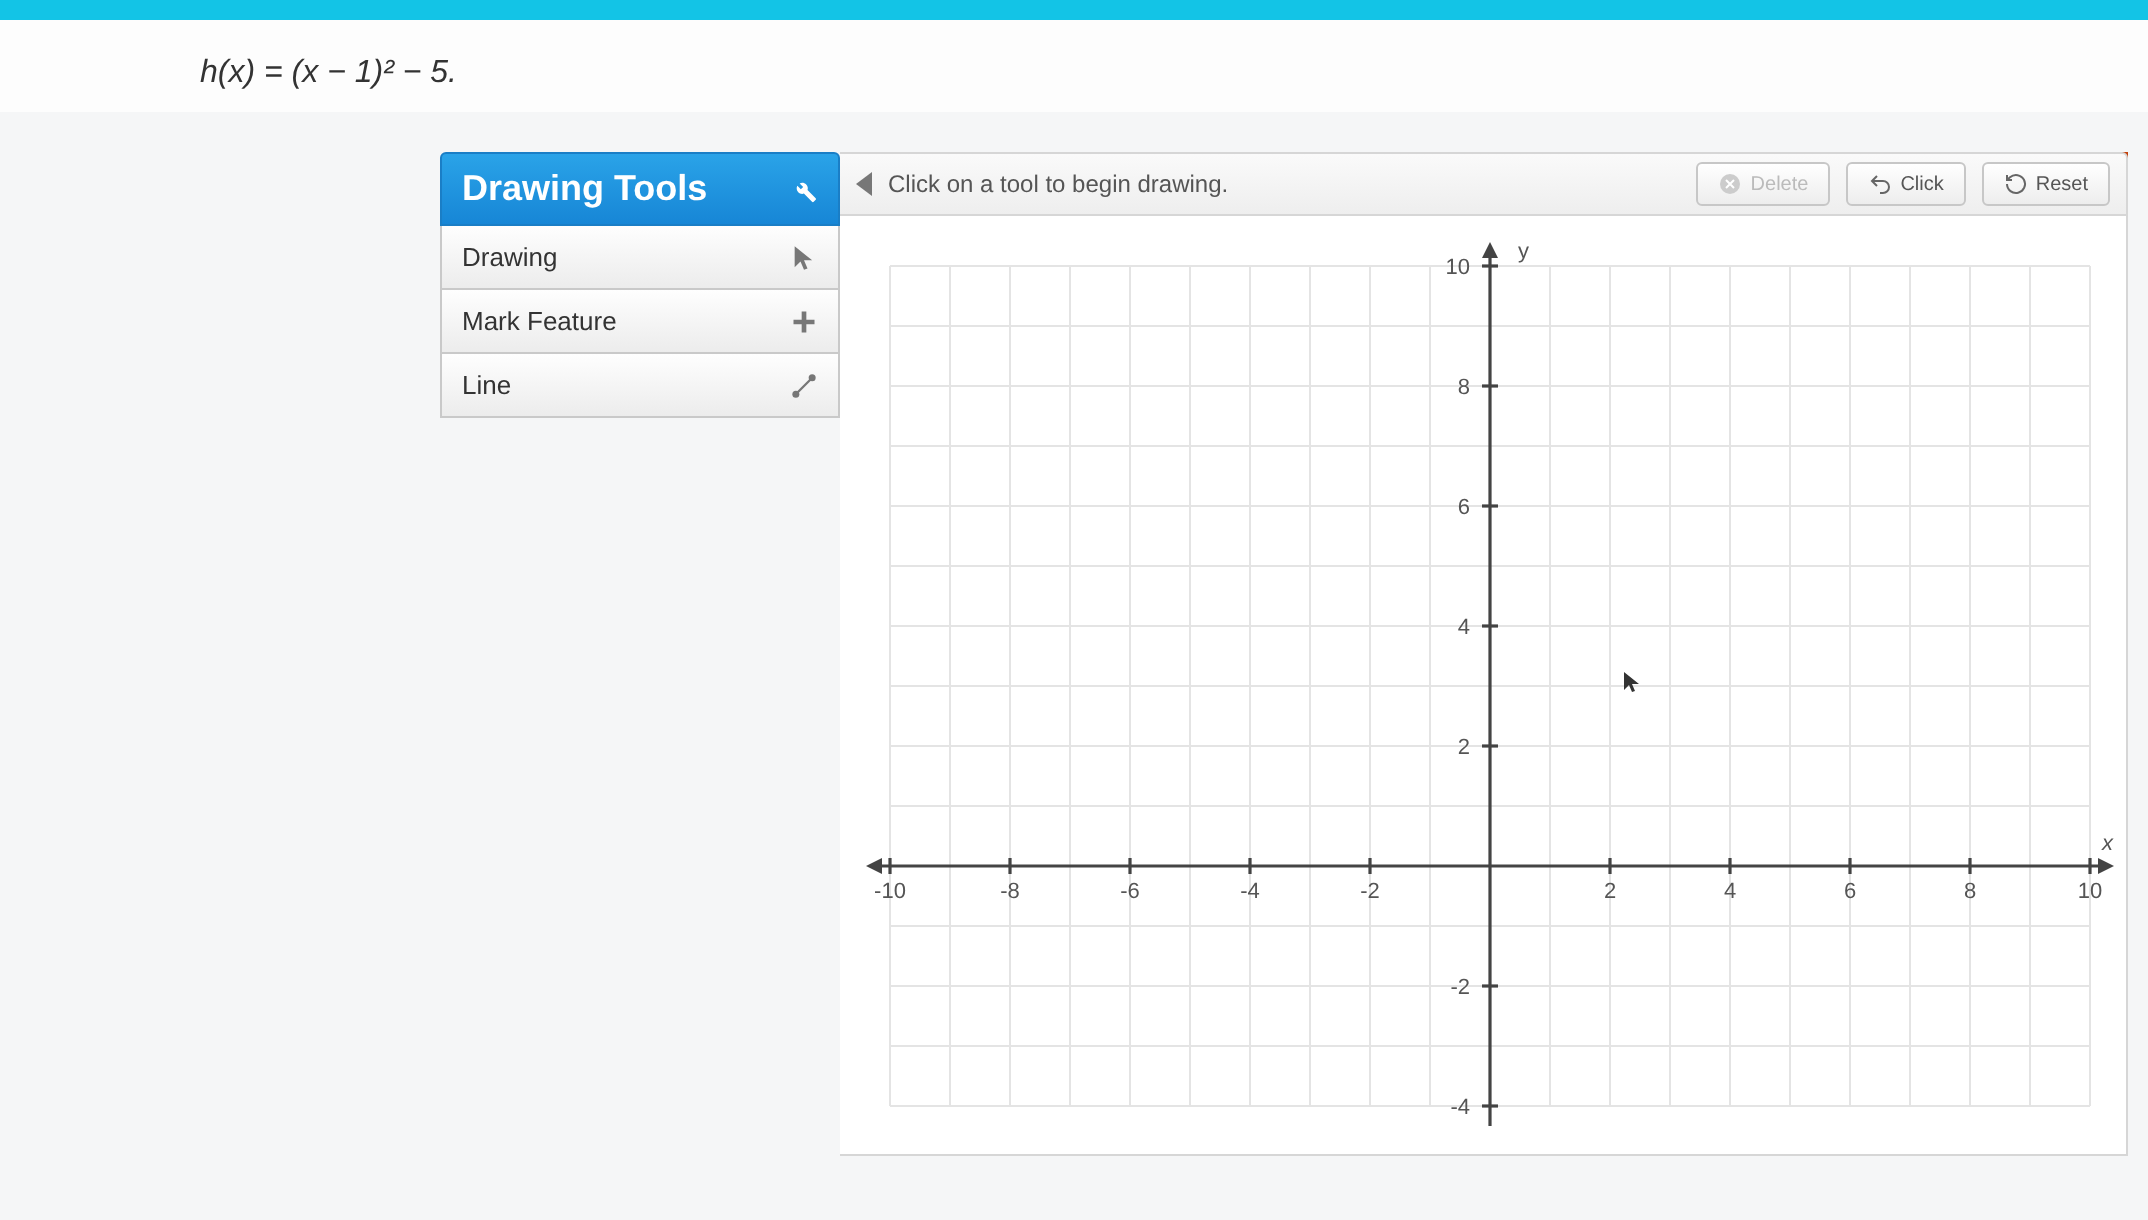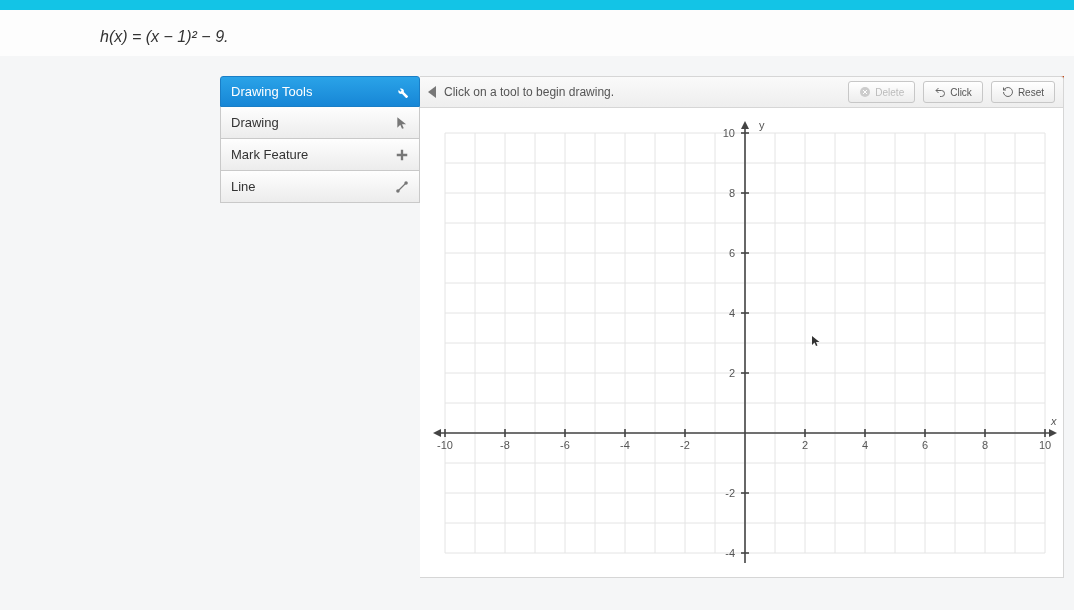--- a/index.html
+++ b/index.html
@@ -29,22 +29,22 @@
     margin: 20px 10px 0 220px;
     gap: 0;
   }
   .tool-panel {
     width: 200px;
     flex-shrink: 0;
   }
   .tool-header {
     background: linear-gradient(#2aa3e8, #1786d6);
     color: #fff;
-    font-size: 13px;
-    font-weight: normal;
+    font-size: 18px;
+    font-weight: bold;
     padding: 7px 10px;
     border: 1px solid #1a7ec6;
     border-radius: 3px 3px 0 0;
     display: flex;
     justify-content: space-between;
     align-items: center;
   }
   .tool-item {
     background: linear-gradient(#fefefe, #ececec);
     border: 1px solid #c9c9c9;
@@ -115,21 +115,21 @@
     height: 16px;
     fill: #333;
   }
 </style>
 </head>
 <body>
 
 <div class="top-bar"></div>
 
 <div class="formula-row">
-  <span class="fn">h(x) = (x − 1)² − 9.</span>
+  <span class="fn">h(x) = (x − 1)² − 5.</span>
 </div>
 
 <div class="workspace">
 
   <div class="tool-panel">
     <div class="tool-header">
       <span>Drawing Tools</span>
       <svg class="tool-icon" viewBox="0 0 24 24" style="fill:#fff;">
         <path d="M22 19l-7-7c.6-1.6.2-3.5-1.1-4.8C12.4 5.7 10 5.4 8.3 6.4l3 3-2 2-3-3c-1 1.7-.7 4.1.8 5.6 1.3 1.3 3.2 1.7 4.8 1.1l7 7c.4.4 1 .4 1.4 0l1.7-1.7c.4-.4.4-1 0-1.4z"></path>
       </svg>

